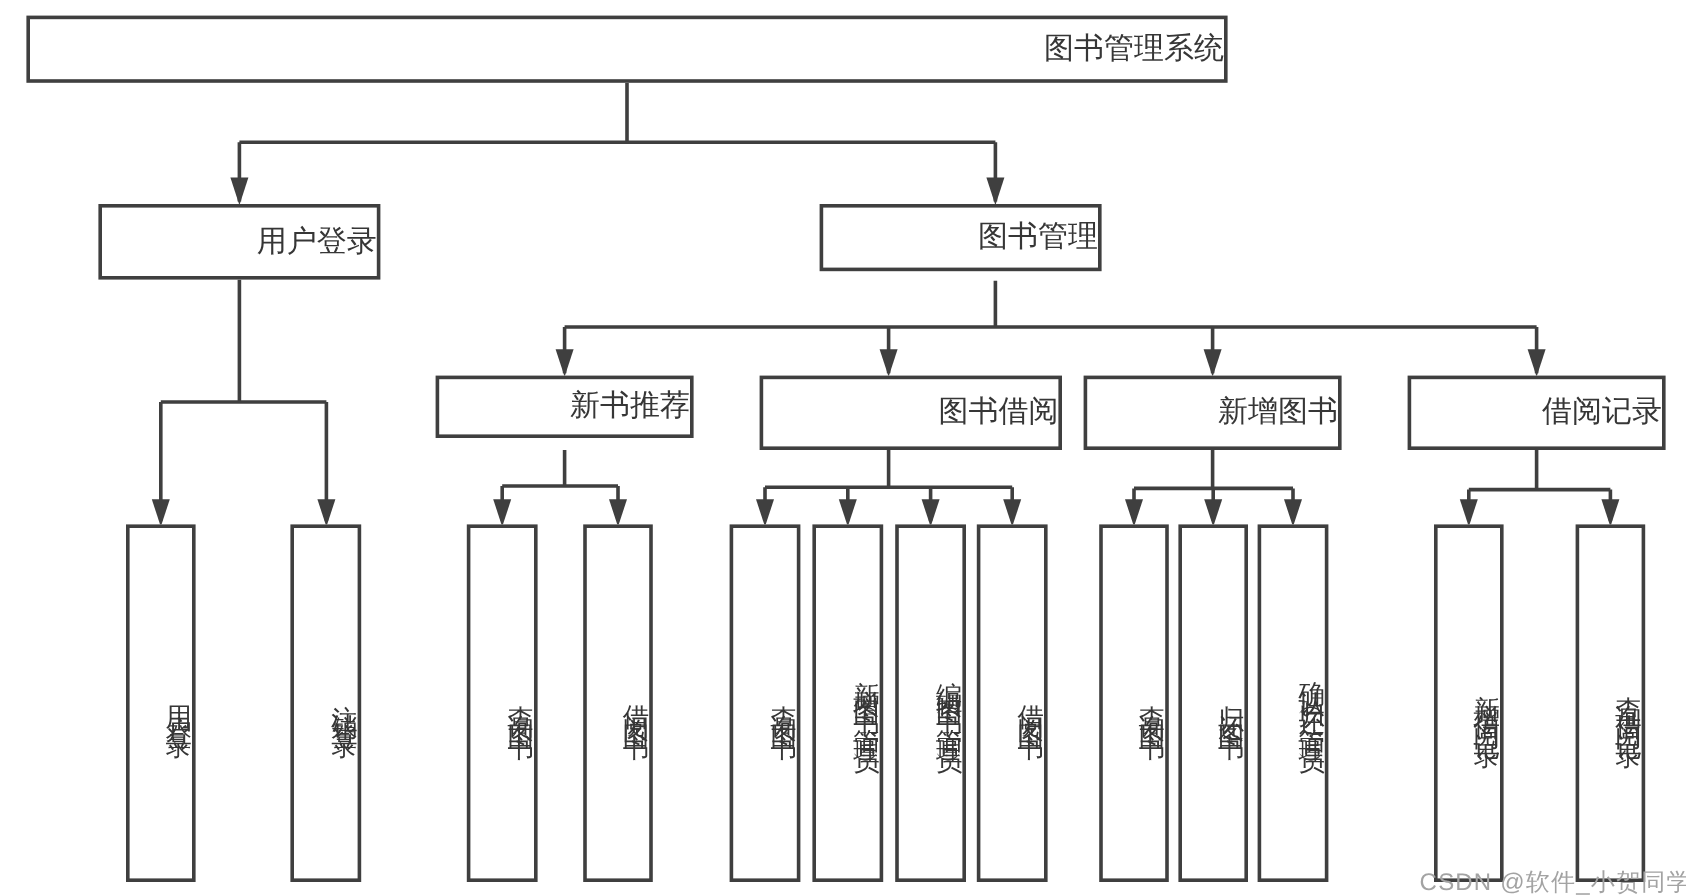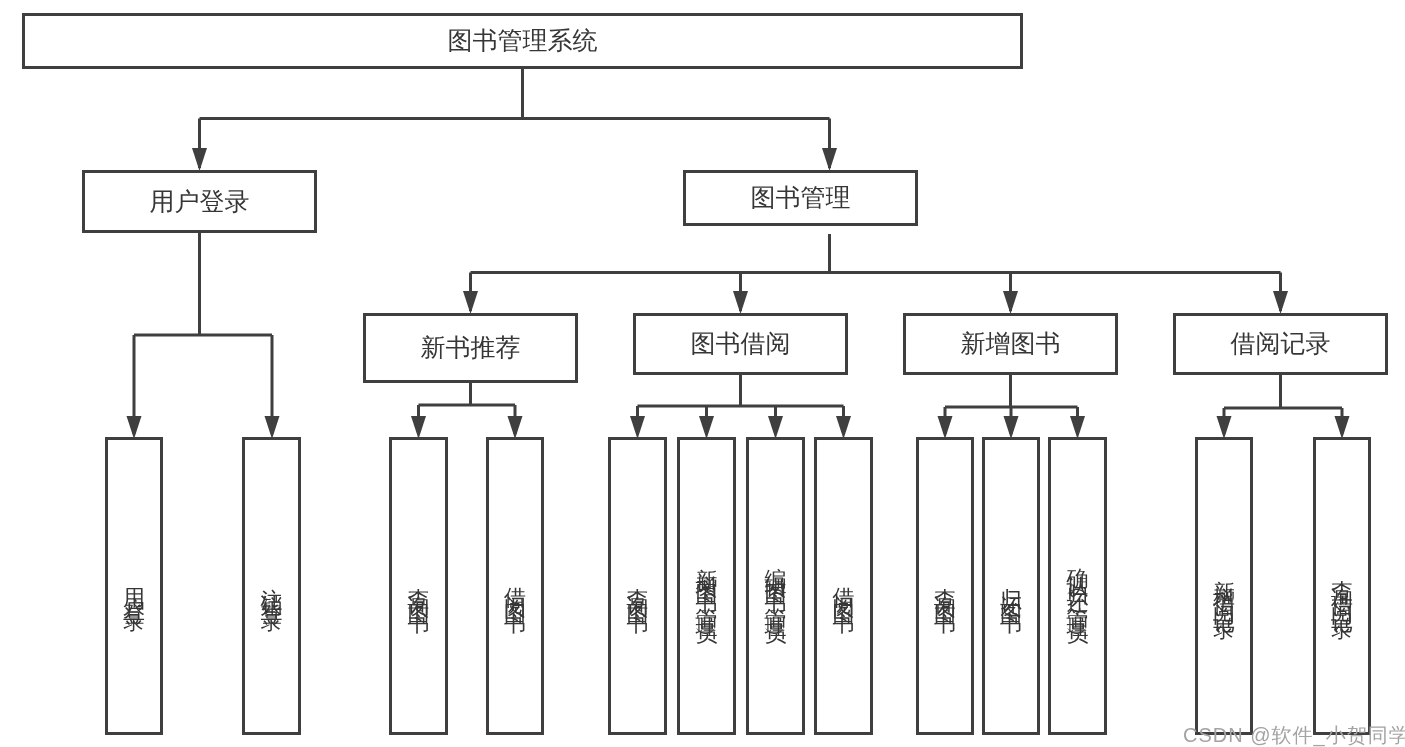--- a/index.html
+++ b/index.html
@@ -11,21 +11,21 @@
     font-family:"Liberation Sans","DejaVu Sans",sans-serif;
   }
   #connectors{position:absolute;left:0;top:0;width:1405px;height:747px;}
   .node{
     position:absolute;
     box-sizing:border-box;
     background:#ffffff;
     border:3px solid #3f3f3f;
     display:flex;
     align-items:center;
-    justify-content:center;
+    justify-content:flex-end;
     color:#363636;
   }
   .node.h span{
     font-size:25px;
     line-height:1.1;
     white-space:nowrap;
   }
   .node.v span{
     writing-mode:vertical-rl;
     text-orientation:mixed;
@@ -95,24 +95,24 @@
     <span>图书管理系统</span>
   </div>
 
   <div class="node h" style="left:82px;top:170px;width:235px;height:63px">
     <span>用户登录</span>
   </div>
   <div class="node h" style="left:683px;top:170px;width:235px;height:56px">
     <span>图书管理</span>
   </div>
 
-  <div class="node h" style="left:363px;top:313px;width:215px;height:70px">
+  <div class="node h" style="left:363px;top:313px;width:215px;height:52px">
     <span>新书推荐</span>
   </div>
-  <div class="node h" style="left:633px;top:313px;width:215px;height:62px">
+  <div class="node h" style="left:633px;top:313px;width:252px;height:62px">
     <span>图书借阅</span>
   </div>
   <div class="node h" style="left:903px;top:313px;width:215px;height:62px">
     <span>新增图书</span>
   </div>
   <div class="node h" style="left:1173px;top:313px;width:215px;height:62px">
     <span>借阅记录</span>
   </div>
 
   <div class="node v" style="left:105px;top:437px;width:58px;height:298px">

